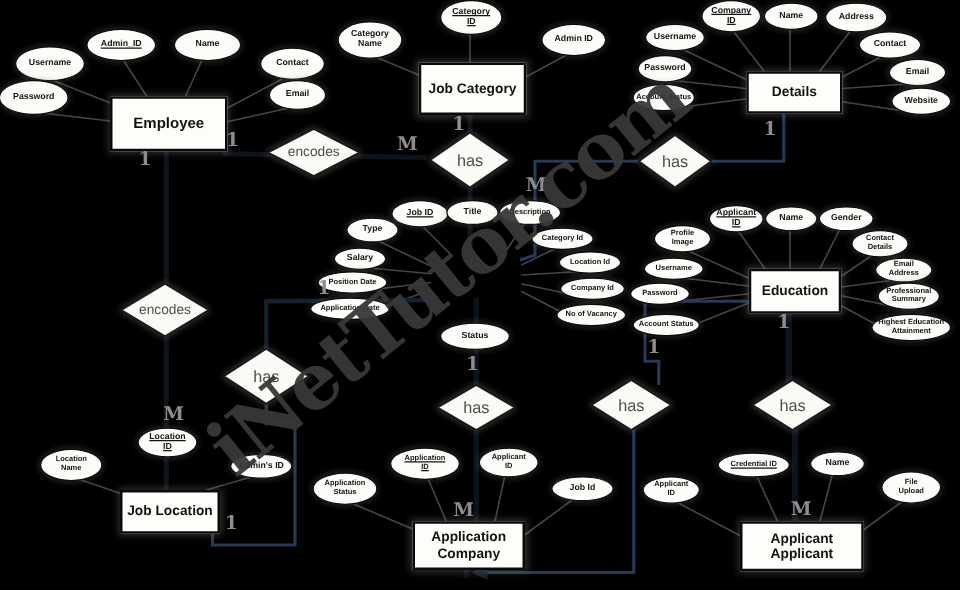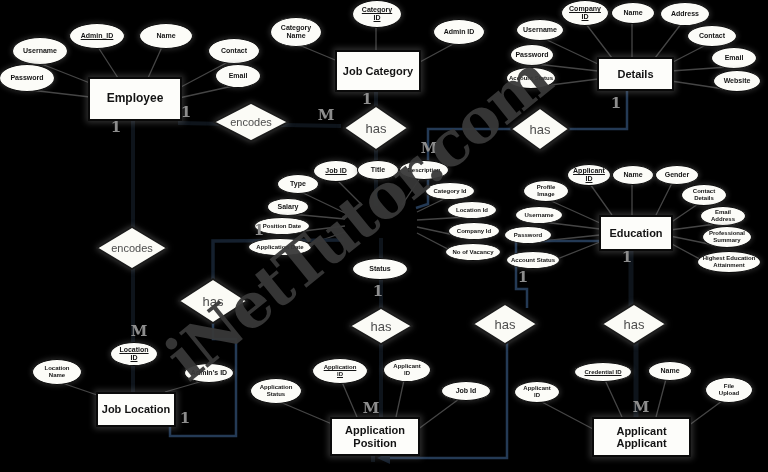--- a/index.html
+++ b/index.html
@@ -133,21 +133,21 @@
   <div class="ellipse small" style="left:697px;top:251px;width:62px;height:20px">Highest Education
 Attainment</div>
 
   <div class="entity" style="left:96px;top:392px;width:76px;height:31px">Job Location</div>
   <div class="ellipse key" style="left:110px;top:342px;width:46px;height:22px">Location
 ID</div>
   <div class="ellipse small" style="left:32px;top:359px;width:48px;height:24px">Location
 Name</div>
   <div class="ellipse" style="left:184px;top:363px;width:48px;height:18px">Admin's ID</div>
 
-  <div class="entity" style="left:330px;top:417px;width:86px;height:35px">Application Position</div>
+  <div class="entity" style="left:330px;top:417px;width:86px;height:35px">Application Company</div>
   <div class="ellipse key small" style="left:312px;top:358px;width:54px;height:24px">Application
 ID</div>
   <div class="ellipse small" style="left:383px;top:358px;width:46px;height:22px">Applicant
 ID</div>
   <div class="ellipse small" style="left:250px;top:378px;width:50px;height:24px">Application
 Status</div>
   <div class="ellipse" style="left:441px;top:381px;width:48px;height:18px">Job Id</div>
 
   <div class="entity" style="left:592px;top:417px;width:95px;height:36px">Applicant Applicant</div>
   <div class="ellipse key small" style="left:574px;top:362px;width:56px;height:18px">Credential ID</div>

